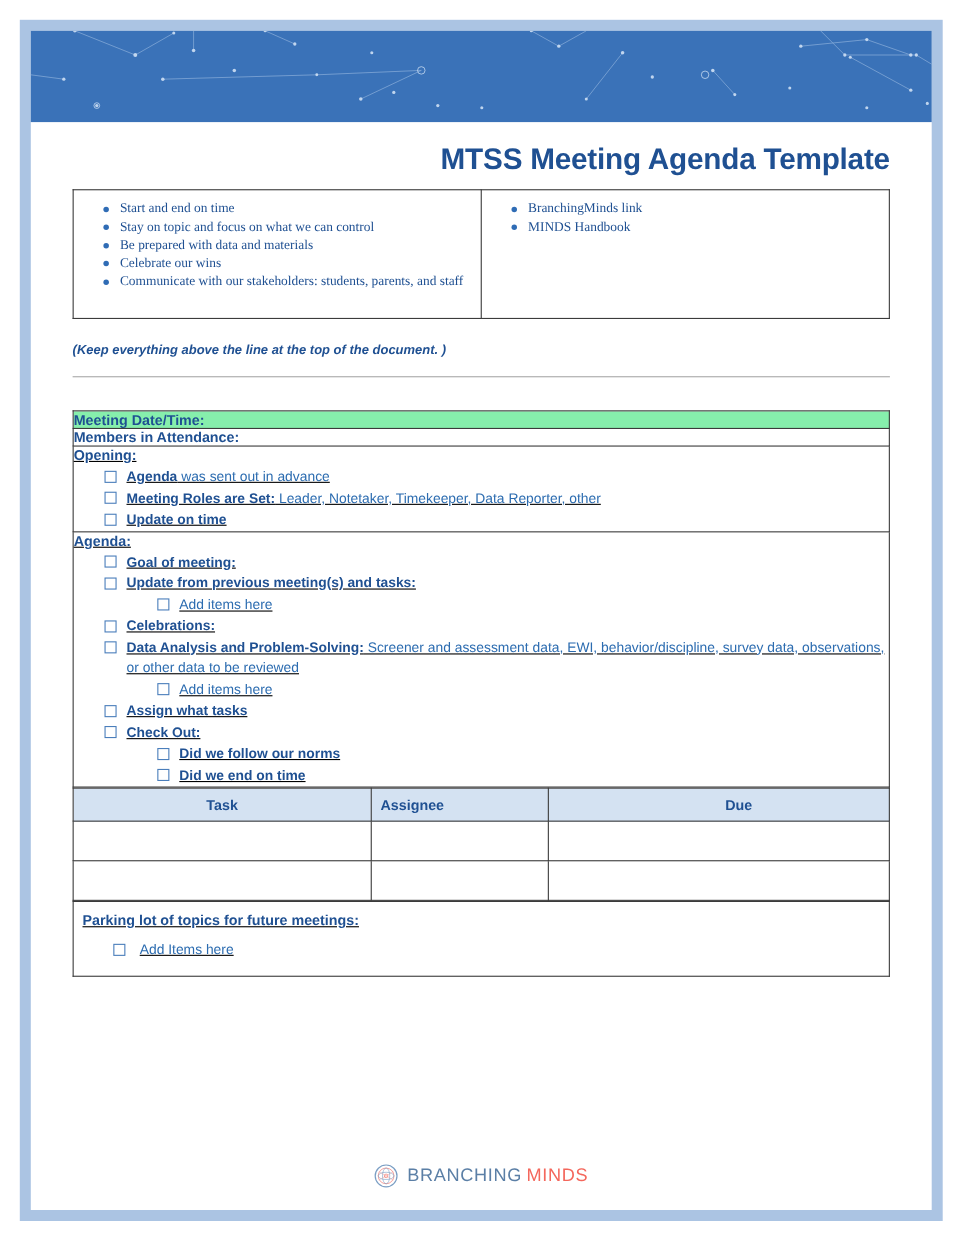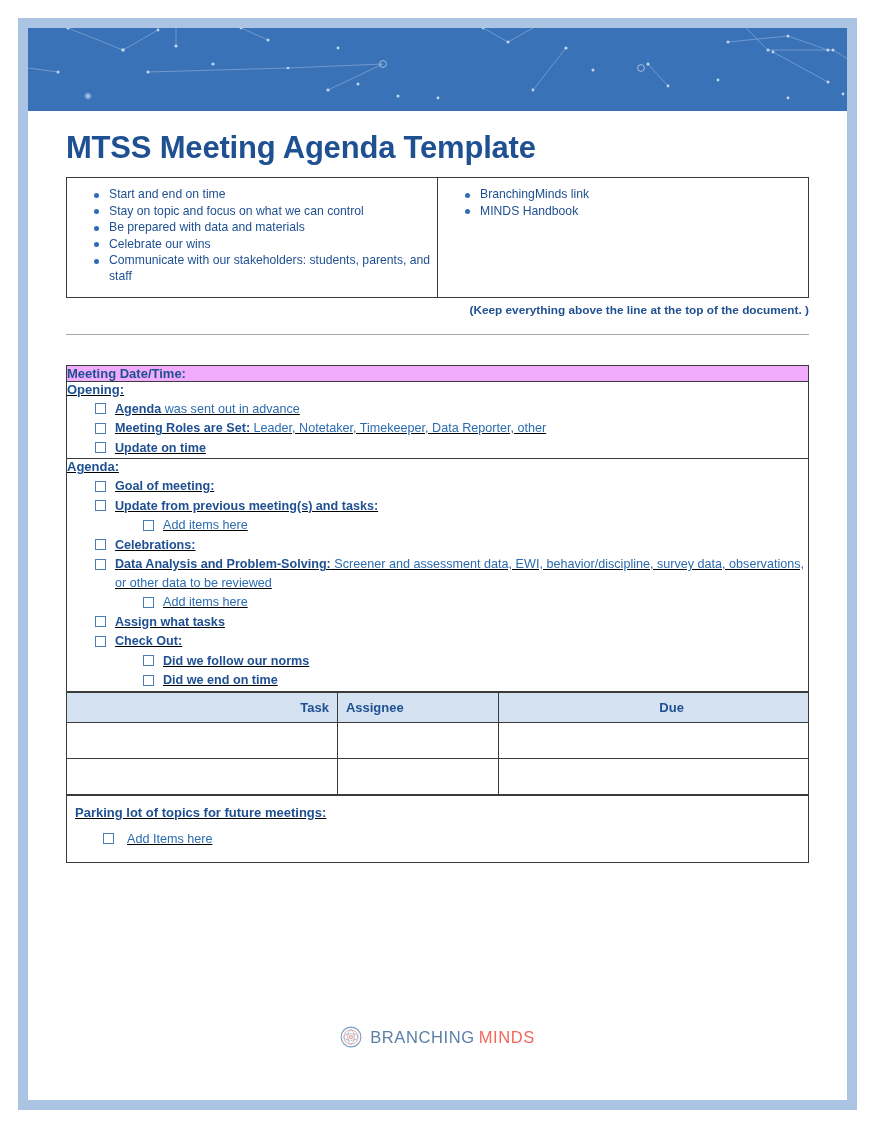--- a/index.html
+++ b/index.html
@@ -51,23 +51,23 @@
     position: absolute;
     left: 0;
     top: 83px;
     right: 0;
     bottom: 0;
     padding: 0 38px;
     box-sizing: border-box;
   }
 
   .doc-title {
-    text-align: left;
-    color: #1f5092;
-    font-size: 31px;
+    text-align: right;
+    color: #1f5092;
+    font-size: 27px;
     font-weight: bold;
     letter-spacing: -0.2px;
     margin: 19px 0 11px 0;
     font-family: "Liberation Sans Narrow", "Liberation Sans", sans-serif;
   }
 
   
   table {
     border-collapse: collapse;
     width: 100%;
@@ -96,55 +96,57 @@
     padding: 0 0 0 34px;
     list-style: none;
   }
   ul.bullets li {
     position: relative;
     color: #1f5092;
     font-size: 12.2px;
     line-height: 15.6px;
     margin-bottom: 1px;
     padding-left: 2px;
+    font-family: Liberation Serif, serif;
   }
   ul.bullets li::before {
     content: "";
     position: absolute;
     left: -13px;
     top: 5.5px;
     width: 5px;
     height: 5px;
     border-radius: 50%;
     background: #2f6cb5;
   }
   .res-list { padding-left: 52px; }
 
   .keep-note {
-    text-align: right;
+    text-align: left;
     color: #1f5092;
     font-size: 11.8px;
     font-weight: bold;
-    margin: 5px 0 0 0;
+    margin: 21px 0 0 0;
+    font-style: italic;
   }
 
   .divider {
     border: none;
     border-top: 1.5px solid #a8a8a8;
     margin: 17px 0 0 0;
     width: 100%;
   }
 
   
   .agenda-table { margin-top: 30px; }
   .agenda-table td {
     padding: 0;
   }
   .row-label {
-    background: #f0abfc;
+    background: #86efac;
     color: #1f5092;
     font-weight: bold;
     font-size: 13px;
     padding: 7px 8px;
   }
   .row-plain {
     color: #1f5092;
     font-weight: bold;
     font-size: 13px;
     padding: 7px 8px;
@@ -201,21 +203,21 @@
     padding: 7px 8px;
   }
   .task-hdr.center { text-align: center; padding-left: 44px; }
   .task-blank { height: 33px; }
 
   
   .footer {
     position: absolute;
     left: 0;
     right: 0;
-    bottom: 52px;
+    bottom: 20px;
     display: flex;
     align-items: center;
     justify-content: center;
     gap: 8px;
   }
   .logo-text {
     font-size: 16.5px;
     letter-spacing: 0.6px;
     font-family: "Liberation Sans Narrow", "Liberation Sans", sans-serif;
   }
@@ -317,20 +319,23 @@
 
       <p class="keep-note">(Keep everything above the line at the top of the document. )</p>
 
       <hr class="divider">
 
       <table class="bordered agenda-table">
         <tbody>
             <tr>
           <td class="row-label">Meeting Date/Time:</td>
         </tr>
+        <tr>
+          <td class="row-plain">Members in Attendance:</td>
+        </tr>
 
         <tr>
           <td class="section-cell">
             <div class="section-head">Opening:</div>
             <ul class="check-list">
               <li class="check-item">
                 <span class="box"></span><b>Agenda</b><span class="light"> was sent out in advance</span>
               </li>
               <li class="check-item">
                 <span class="box"></span><b>Meeting Roles are Set:</b><span class="light"> Leader, Notetaker, Timekeeper, Data Reporter, other</span>
@@ -378,21 +383,21 @@
               </li>
             </ul>
           </td>
         </tr>
       </tbody>
         </table>
 
       <table class="bordered" style="border-top:none">
         <tbody>
             <tr>
-          <th class="task-hdr" style="width:38.5%;text-align:right">Task</th>
+          <th class="task-hdr" style="width:38.5%;text-align:center">Task</th>
           <th class="task-hdr" style="width:22%;text-align:left">Assignee</th>
           <th class="task-hdr center" style="width:39.5%">Due</th>
         </tr>
         <tr>
           <td class="task-blank"></td>
           <td class="task-blank"></td>
           <td class="task-blank"></td>
         </tr>
         <tr>
           <td class="task-blank"></td>

